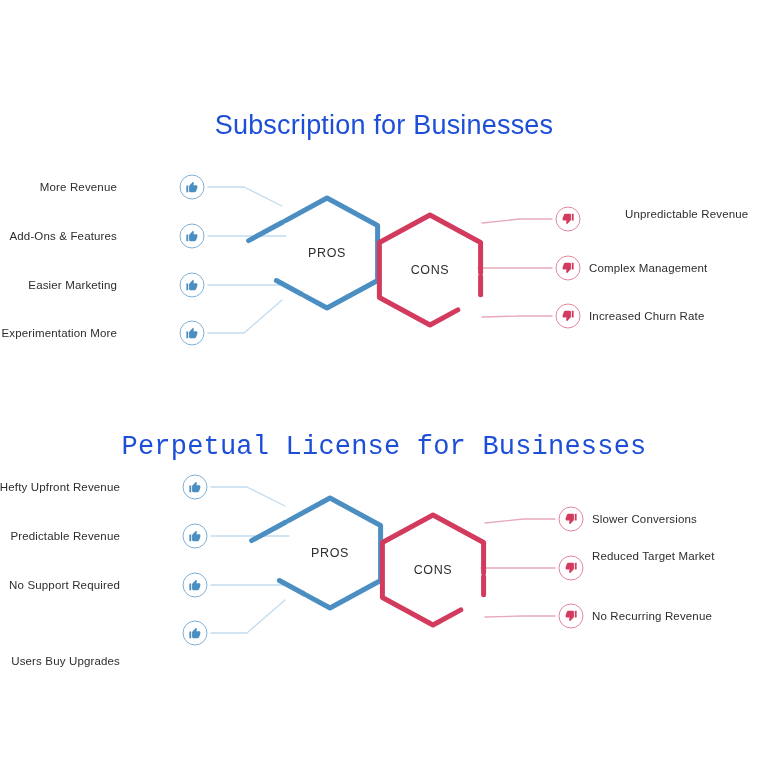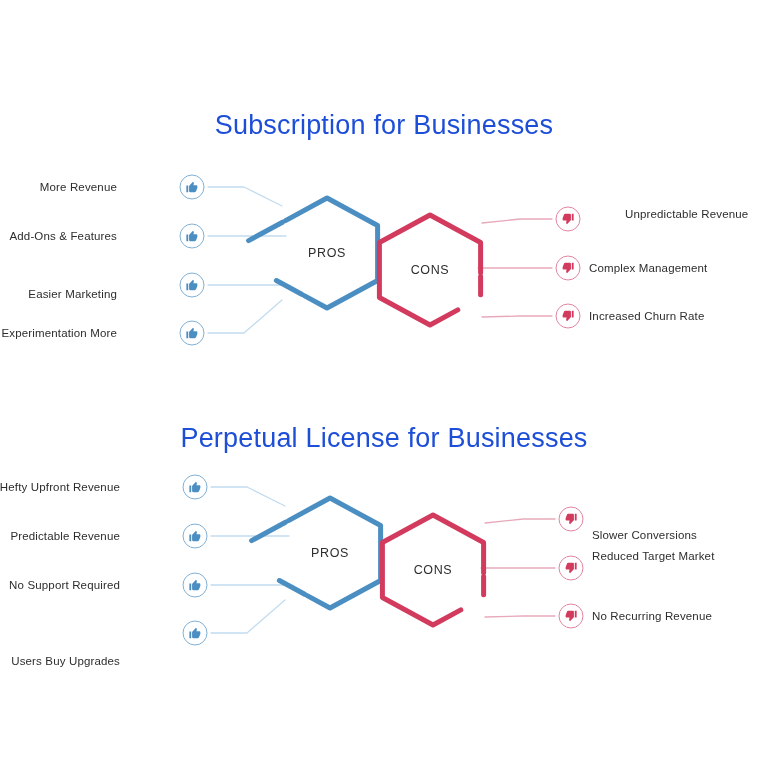--- a/index.html
+++ b/index.html
@@ -27,21 +27,21 @@
     left: 0;
     width: 768px;
     text-align: center;
     font-size: 27px;
     font-weight: 400;
     letter-spacing: 0.2px;
     color: #1d4ed8;
     white-space: nowrap;
   }
   #section-0 .section-title { top: 110px; }
-  #section-1 .section-title { top: 39px; }
+  #section-1 .section-title { top: 48px; font-family: Liberation Mono, monospace; }
 
   .diagram {
     position: absolute;
     left: 0;
     top: 0;
     width: 712px;
     height: 384px;
   }
 
   .item-label {
@@ -113,21 +113,21 @@
         <svg width="13" height="13" viewBox="0 0 24 24">
           <path fill="#4a8ec2" d="M9.2 21.5h8.1c1 0 1.85-.6 2.2-1.5l2.3-6a2.4 2.4 0 0 0 .15-.85V11.1c0-1.2-.95-2.15-2.15-2.15h-5.1l.8-3.85.02-.28c0-.45-.18-.86-.47-1.16L13.8 2.5 7.25 9.07c-.4.4-.64.95-.64 1.56v8.7c0 1.2.98 2.17 2.18 2.17zM1.6 9.4h3.4v12.1H1.6z"></path>
         </svg>
       </div>
       <div class="item-label left" style="right: 595px; top: 236px;">Add-Ons &amp; Features</div>
       <div class="icon-circle pro" style="left: 192px; top: 236px;">
         <svg width="13" height="13" viewBox="0 0 24 24">
           <path fill="#4a8ec2" d="M9.2 21.5h8.1c1 0 1.85-.6 2.2-1.5l2.3-6a2.4 2.4 0 0 0 .15-.85V11.1c0-1.2-.95-2.15-2.15-2.15h-5.1l.8-3.85.02-.28c0-.45-.18-.86-.47-1.16L13.8 2.5 7.25 9.07c-.4.4-.64.95-.64 1.56v8.7c0 1.2.98 2.17 2.18 2.17zM1.6 9.4h3.4v12.1H1.6z"></path>
         </svg>
       </div>
-      <div class="item-label left" style="right: 595px; top: 294px;">Easier Marketing</div>
+      <div class="item-label left" style="right: 595px; top: 285px;">Easier Marketing</div>
       <div class="icon-circle pro" style="left: 192px; top: 285px;">
         <svg width="13" height="13" viewBox="0 0 24 24">
           <path fill="#4a8ec2" d="M9.2 21.5h8.1c1 0 1.85-.6 2.2-1.5l2.3-6a2.4 2.4 0 0 0 .15-.85V11.1c0-1.2-.95-2.15-2.15-2.15h-5.1l.8-3.85.02-.28c0-.45-.18-.86-.47-1.16L13.8 2.5 7.25 9.07c-.4.4-.64.95-.64 1.56v8.7c0 1.2.98 2.17 2.18 2.17zM1.6 9.4h3.4v12.1H1.6z"></path>
         </svg>
       </div>
       <div class="item-label left" style="right: 595px; top: 333px;">Experimentation More</div>
       <div class="icon-circle pro" style="left: 192px; top: 333px;">
         <svg width="13" height="13" viewBox="0 0 24 24">
           <path fill="#4a8ec2" d="M9.2 21.5h8.1c1 0 1.85-.6 2.2-1.5l2.3-6a2.4 2.4 0 0 0 .15-.85V11.1c0-1.2-.95-2.15-2.15-2.15h-5.1l.8-3.85.02-.28c0-.45-.18-.86-.47-1.16L13.8 2.5 7.25 9.07c-.4.4-.64.95-.64 1.56v8.7c0 1.2.98 2.17 2.18 2.17zM1.6 9.4h3.4v12.1H1.6z"></path>
         </svg>
@@ -189,21 +189,21 @@
         <svg width="13" height="13" viewBox="0 0 24 24">
           <path fill="#4a8ec2" d="M9.2 21.5h8.1c1 0 1.85-.6 2.2-1.5l2.3-6a2.4 2.4 0 0 0 .15-.85V11.1c0-1.2-.95-2.15-2.15-2.15h-5.1l.8-3.85.02-.28c0-.45-.18-.86-.47-1.16L13.8 2.5 7.25 9.07c-.4.4-.64.95-.64 1.56v8.7c0 1.2.98 2.17 2.18 2.17zM1.6 9.4h3.4v12.1H1.6z"></path>
         </svg>
       </div>
       <div class="item-label left" style="right: 592px; top: 249px; margin-top: 28px;">Users Buy Upgrades</div>
       <div class="icon-circle pro" style="left: 195px; top: 249px;">
         <svg width="13" height="13" viewBox="0 0 24 24">
           <path fill="#4a8ec2" d="M9.2 21.5h8.1c1 0 1.85-.6 2.2-1.5l2.3-6a2.4 2.4 0 0 0 .15-.85V11.1c0-1.2-.95-2.15-2.15-2.15h-5.1l.8-3.85.02-.28c0-.45-.18-.86-.47-1.16L13.8 2.5 7.25 9.07c-.4.4-.64.95-.64 1.56v8.7c0 1.2.98 2.17 2.18 2.17zM1.6 9.4h3.4v12.1H1.6z"></path>
         </svg>
       </div>
-      <div class="item-label right" style="left: 592px; top: 135px; margin-top: 16px;">Slower Conversions</div>
+      <div class="item-label right" style="left: 592px; top: 135px;">Slower Conversions</div>
       <div class="icon-circle con" style="left: 571px; top: 135px;">
         <svg width="13" height="13" viewBox="0 0 24 24">
           <path fill="#d23a5e" d="M14.8 2.5H6.7c-1 0-1.85.6-2.2 1.5l-2.3 6a2.4 2.4 0 0 0-.15.85v1.95c0 1.2.95 2.15 2.15 2.15h5.1l-.8 3.85-.02.28c0 .45.18.86.47 1.16l1.25 1.26 6.55-6.57c.4-.4.64-.95.64-1.56V4.67c0-1.2-.98-2.17-2.18-2.17zM19 2.5h3.4v12.1H19z"></path>
         </svg>
       </div>
       <div class="item-label right" style="left: 592px; top: 172px;">Reduced Target Market</div>
       <div class="icon-circle con" style="left: 571px; top: 184px;">
         <svg width="13" height="13" viewBox="0 0 24 24">
           <path fill="#d23a5e" d="M14.8 2.5H6.7c-1 0-1.85.6-2.2 1.5l-2.3 6a2.4 2.4 0 0 0-.15.85v1.95c0 1.2.95 2.15 2.15 2.15h5.1l-.8 3.85-.02.28c0 .45.18.86.47 1.16l1.25 1.26 6.55-6.57c.4-.4.64-.95.64-1.56V4.67c0-1.2-.98-2.17-2.18-2.17zM19 2.5h3.4v12.1H19z"></path>
         </svg>

